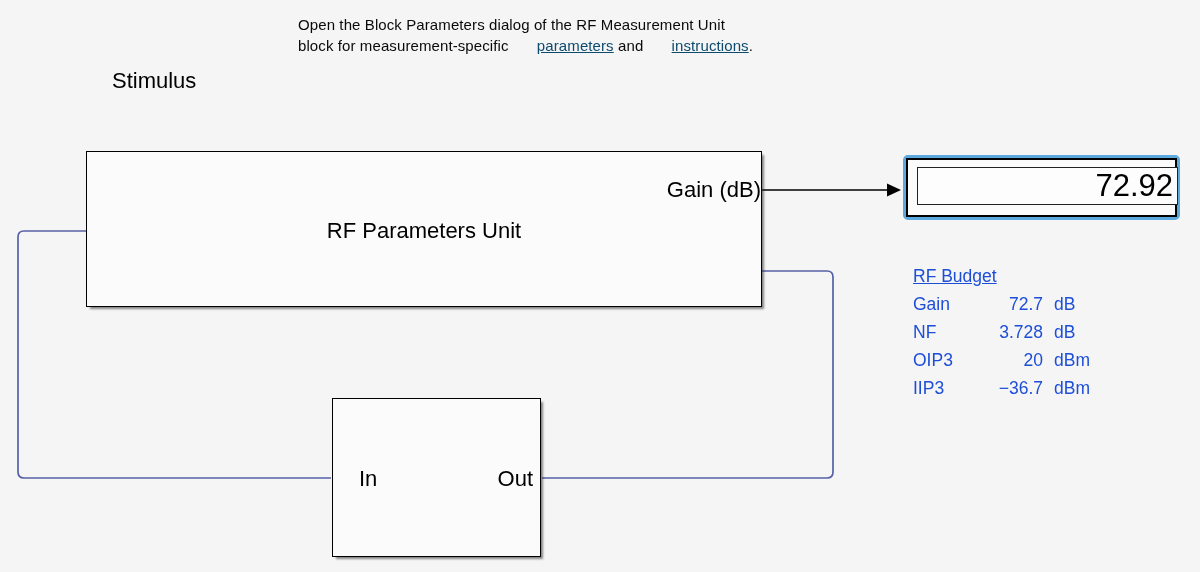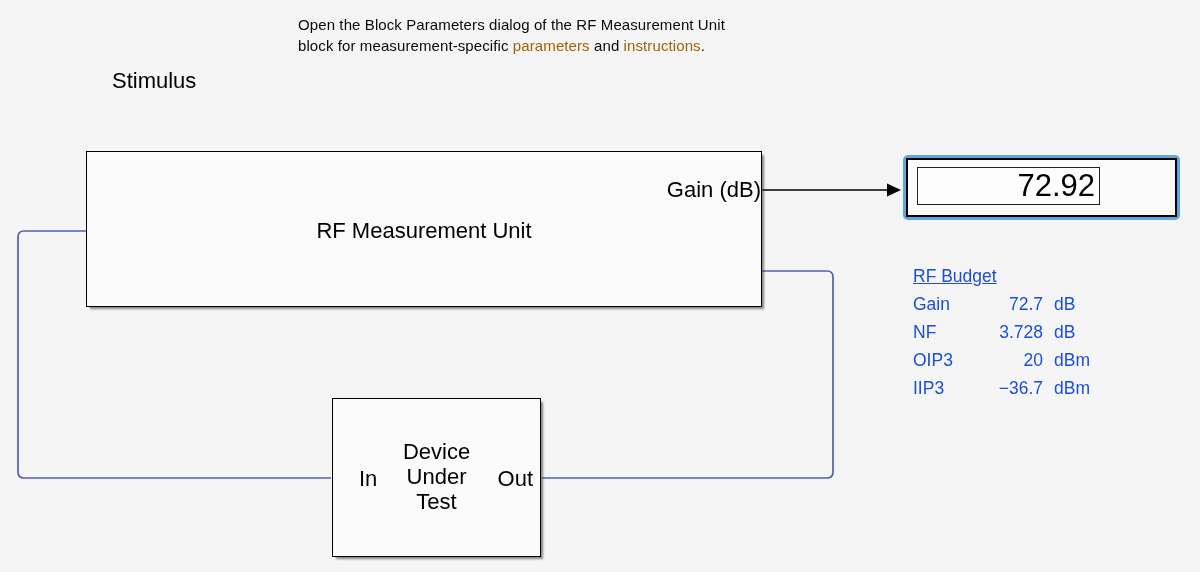--- a/index.html
+++ b/index.html
@@ -12,21 +12,21 @@
     color: #000;
     overflow: hidden;
   }
 
   
   .top-note {
     position: absolute; left: 298px; top: 14px; width: 600px;
     font-size: 15px; line-height: 21px; color: #0a0a0a;
     letter-spacing: 0.1px;
   }
-  .top-note a { color: #a16207; cursor: pointer; }
+  .top-note a { color: #0c4a6e; text-decoration: underline; cursor: pointer; margin-left: 24px; }
 
   
   .sim-block {
     position: absolute;
     background: #fbfbfb;
     border: 1.5px solid #000;
     box-shadow: 2.5px 2.5px 2px -1px rgba(40,40,40,0.55);
   }
   .rf-block  { left: 86px;  top: 151px; width: 676px; height: 156px; }
   .dut-block { left: 332px; top: 398px; width: 209px; height: 159px; }
@@ -40,21 +40,21 @@
   
   .display-block {
     position: absolute; left: 903px; top: 155px; width: 277px; height: 65px;
     border: 3.5px solid #5ba9de; border-radius: 5px; background: #5ba9de;
   }
   .display-inner {
     position: absolute; inset: 0;
     background: #fbfbfb; border: 2px solid #000;
   }
   .display-value-box {
-    position: absolute; left: 9px; top: 7px; width: 183px; height: 38px;
+    position: absolute; left: 9px; top: 7px; width: 261px; height: 38px;
     background: #fdfdfd; border: 1px solid #222;
     font-size: 31px; line-height: 36px; text-align: right; padding-right: 4px;
     white-space: nowrap; overflow: hidden;
   }
 
   
   .rf-budget {
     position: absolute; left: 913px; top: 262px;
     font-size: 17.5px; line-height: 28px; color: #1d4ed8;
   }
@@ -80,21 +80,21 @@
 </svg>
 
 <div class="top-note">
   <span>Open the Block Parameters dialog of the RF Measurement Unit</span><br>
   <span>block for measurement-specific</span>
   <a>parameters</a><span> and </span><a>instructions</a><span>.</span>
 </div>
 
 <div class="sim-block rf-block">
   <span class="port-label" style="left:5px; top:217px; transform: translateY(-151px); top:66px;">Stimulus</span>
-  <span class="rf-title">RF Measurement Unit</span>
+  <span class="rf-title">RF Parameters Unit</span>
   <span class="port-label" style="right:0; top:24px;">Gain (dB)</span>
 </div>
 
 <div class="display-block">
   <div class="display-inner">
     <div class="display-value-box">72.92</div>
   </div>
 </div>
 
 <div class="rf-budget">
@@ -116,19 +116,14 @@
   </div>
   <div class="budget-row">
     <span class="b-label">IIP3</span>
     <span class="b-val">−36.7</span>
     <span class="b-unit">dBm</span>
   </div>
 </div>
 
 <div class="sim-block dut-block">
   <span class="port-label" style="left:6px; top:66px;">In</span>
-  <div class="dut-title">
-    <span>Device</span><br>
-    <span>Under</span><br>
-    <span>Test</span>
-  </div>
   <span class="port-label" style="right:7px; top:66px;">Out</span>
 </div>
 
 </body></html>

